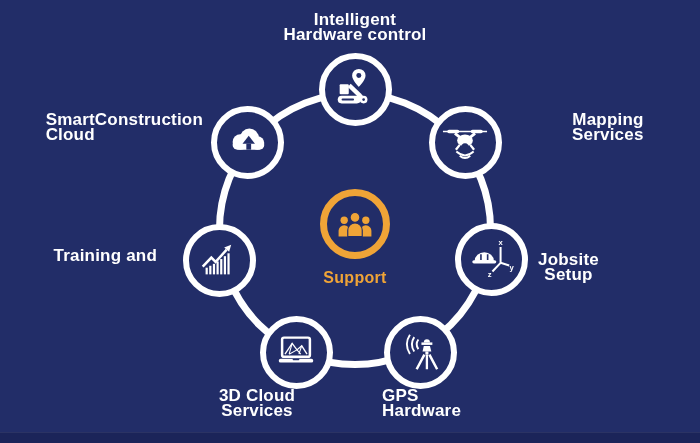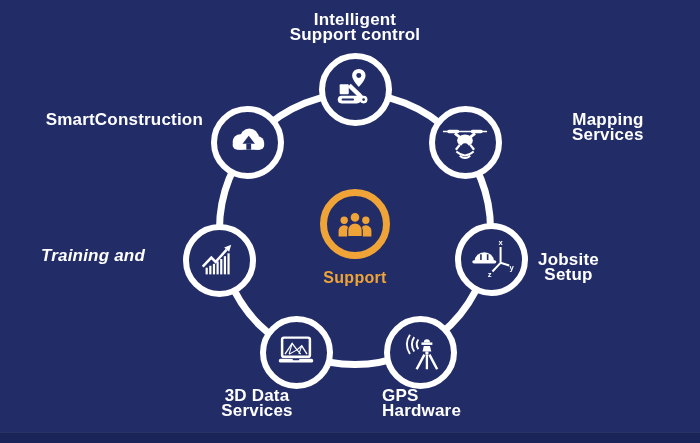--- a/index.html
+++ b/index.html
@@ -61,21 +61,21 @@
     font-size:17px;
     font-weight:700;
     line-height:15px;
     letter-spacing:.2px;
     white-space:nowrap;
   }
   .label-imc{left:255px;top:12px;width:200px;text-align:center;}
   .label-mapping{left:524px;top:112px;text-align:right;margin-left:48px;}
   .label-jobsite{left:538px;top:252px;text-align:center;}
   .label-cloud{right:497px;top:112px;text-align:left;}
-  .label-training{right:555px;top:248px;text-align:center;font-style:italic;}
+  .label-training{right:543px;top:248px;text-align:center;}
   .label-data3d{left:177px;top:388px;width:160px;text-align:center;}
   .label-gps{left:382px;top:388px;width:160px;text-align:left;}
   .label-support{
     position:absolute;left:295px;top:269px;width:120px;
     text-align:center;color:var(--orange);
     font-size:16px;font-weight:700;letter-spacing:.3px;
   }
   .bottom-strip{
     position:absolute;left:0;top:432px;width:700px;height:11px;
     background:rgba(0,0,20,0.18);
@@ -193,48 +193,49 @@
         <circle cx="37" cy="16.5" r="4.4"></circle>
         <path d="M30.3 36 v-6.8 a6.7 6.7 0 0 1 13.4 0 V36 z"></path>
         <circle cx="24" cy="13" r="5.9" stroke="#222D68" stroke-width="1.4"></circle>
         <path d="M15.3 36 v-7.6 a8.7 8.7 0 0 1 17.4 0 V36 z" stroke="#222D68" stroke-width="1.4"></path>
       </g>
     </svg>
   </div>
 
   <div class="label label-imc">
     <div>Intelligent</div>
-    <div>Support control</div>
+    <div>Hardware control</div>
   </div>
 
   <div class="label label-mapping">
     <div>Mapping</div>
     <div>Services</div>
   </div>
 
   <div class="label label-jobsite">
     <div>Jobsite</div>
     <div>Setup</div>
   </div>
 
   <div class="label label-gps">
     <div>GPS</div>
     <div>Hardware</div>
   </div>
 
   <div class="label label-data3d">
-    <div>3D Data</div>
+    <div>3D Cloud</div>
     <div>Services</div>
   </div>
 
   <div class="label label-training">
     <div>Training and</div>
   </div>
 
   <div class="label label-cloud">
     <div>SmartConstruction</div>
+    <div>Cloud</div>
   </div>
 
   <div class="label-support">Support</div>
 
   <div class="bottom-strip"></div>
 
 </div>
 
 </body></html>

